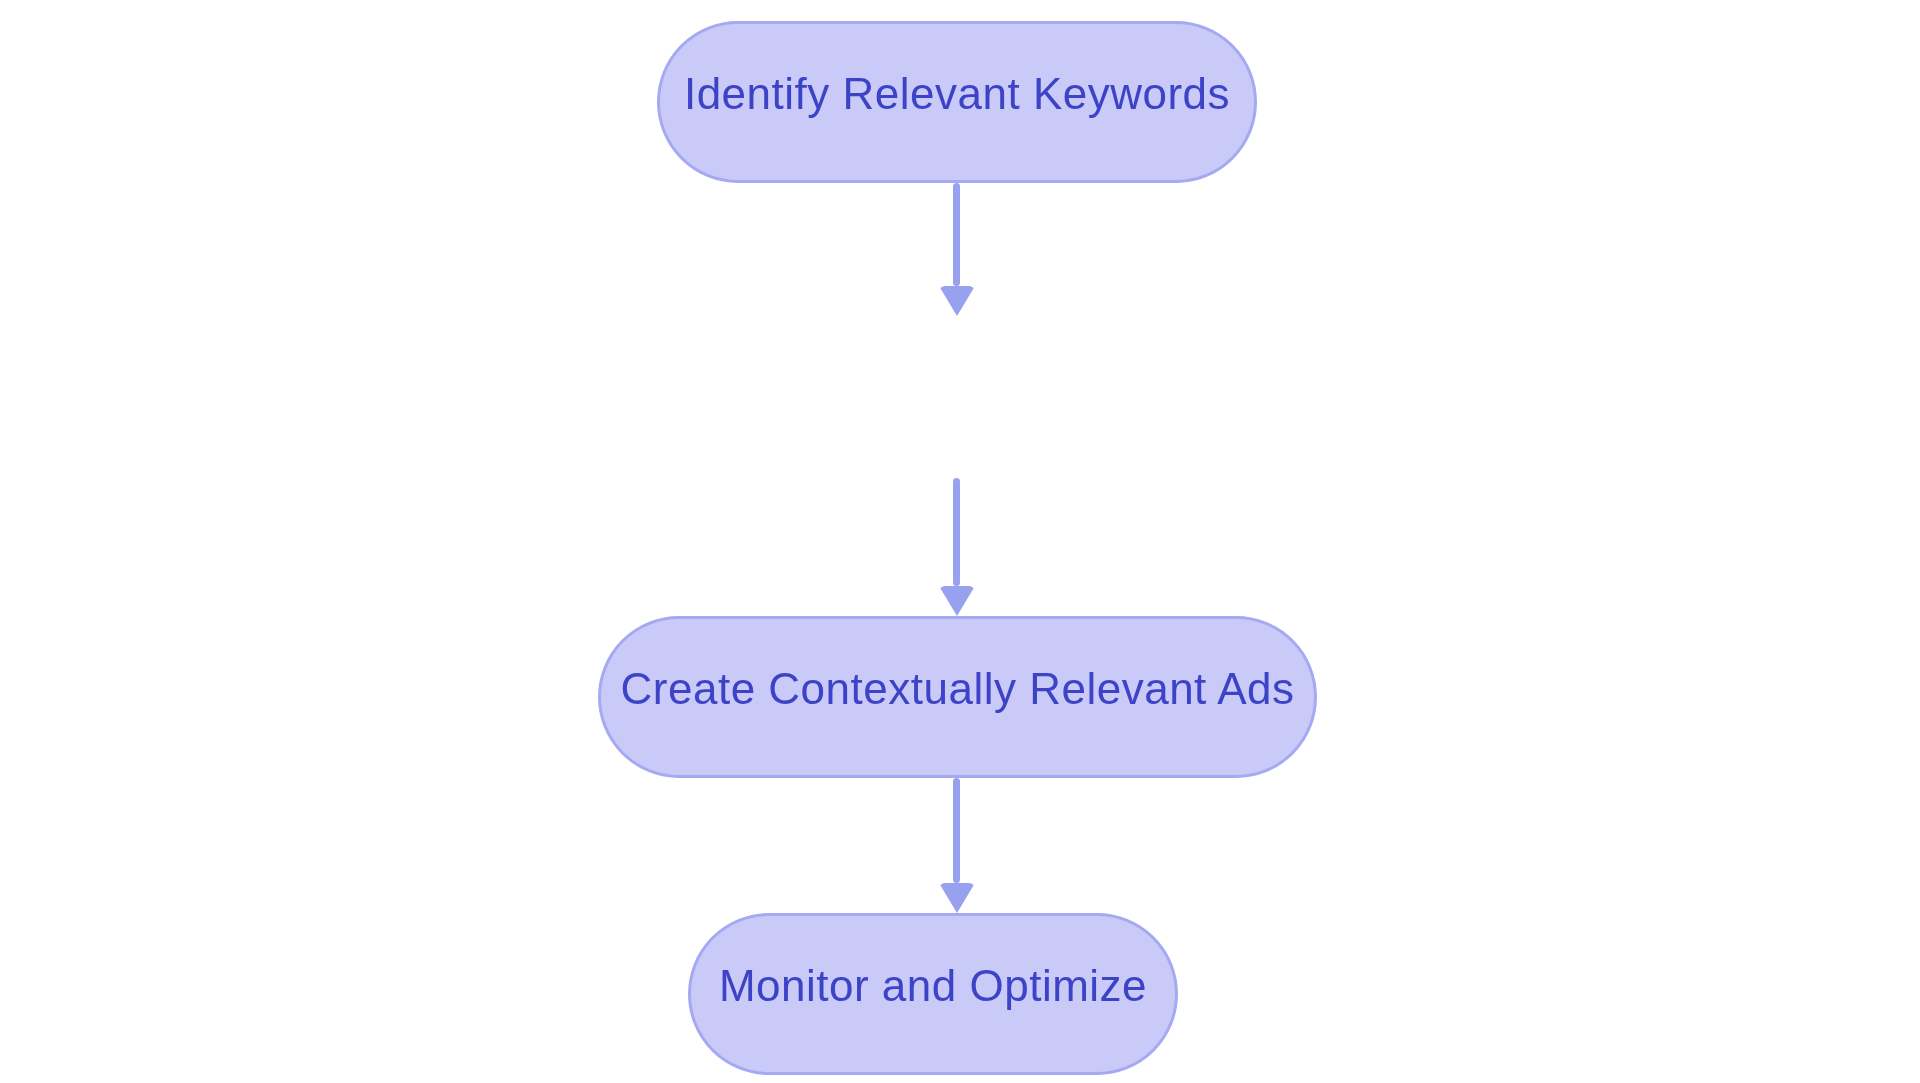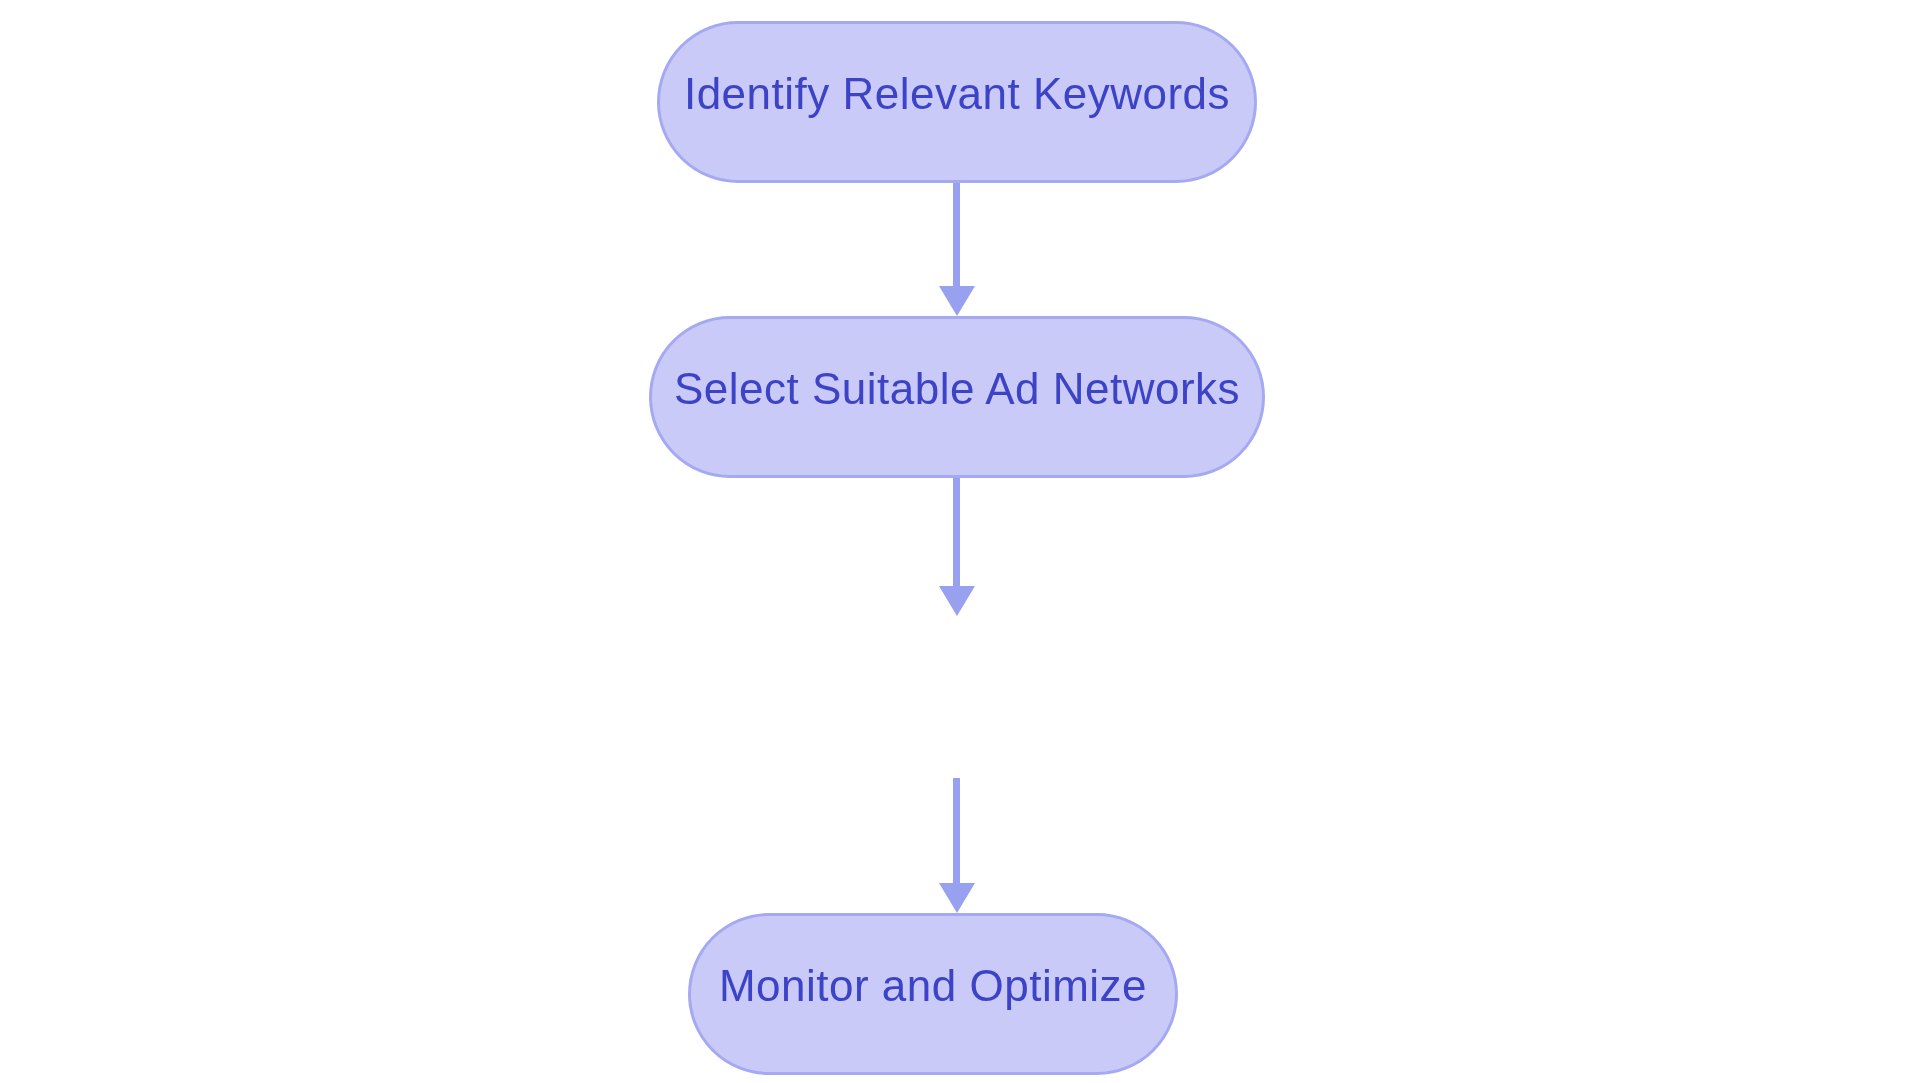--- a/index.html
+++ b/index.html
@@ -2,21 +2,21 @@
 <html style="--bg: #ffffff; --fill: #c9caf8; --border: #a4a9f2; --text: #3d43c6; --arrow: #98a1ef;"><head>
 <meta charset="utf-8">
 <style>
   :root {
     --bg: #ffffff;
     --fill: #c9caf8;
     --border: #a4a9f2;
     --text: #3d43c6;
     --arrow: #98a1ef;
   }
-  * { box-sizing: border-box; margin: 0; padding: 0; }
+  * { box-sizing: border-box; margin: 0; padding: 0; border-radius: 6px; }
   html, body {
     width: 1920px; height: 1083px;
     background: var(--bg);
     overflow: hidden;
     font-family: "Liberation Sans", "DejaVu Sans", sans-serif;
   }
   .canvas {
     position: relative;
     width: 1920px; height: 1083px;
     background: var(--bg);
@@ -72,29 +72,29 @@
 
   <div class="node node-1">
     <span class="label">Identify Relevant Keywords</span>
   </div>
 
   <div class="edge edge-1">
     <div class="edge-line"></div>
     <div class="edge-head"></div>
   </div>
 
-  <div class="node node-2">
-    <span class="label">Select Suitable Ad Networks</span>
-  </div>
 
   <div class="edge edge-2">
     <div class="edge-line"></div>
     <div class="edge-head"></div>
   </div>
 
+  <div class="node node-3">
+    <span class="label">Create Contextually Relevant Ads</span>
+  </div>
 
   <div class="edge edge-3">
     <div class="edge-line"></div>
     <div class="edge-head"></div>
   </div>
 
   <div class="node node-4">
     <span class="label">Monitor and Optimize</span>
   </div>
 

